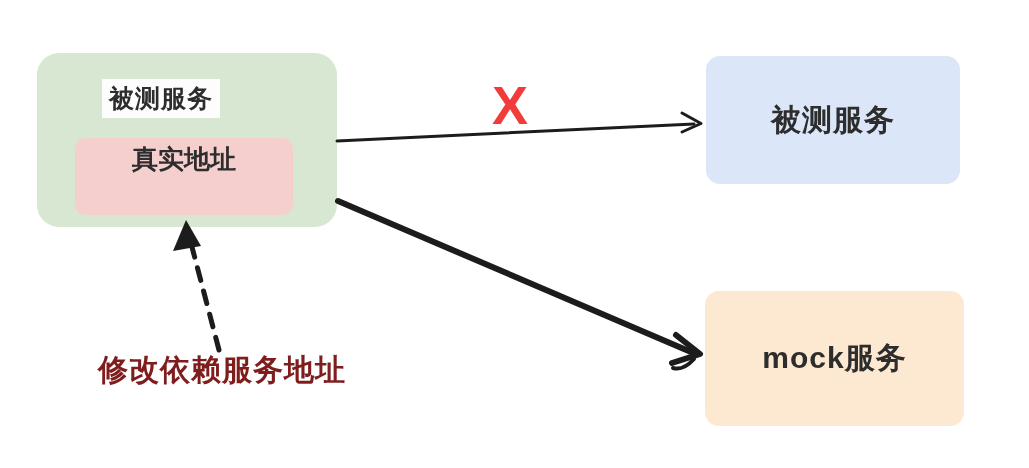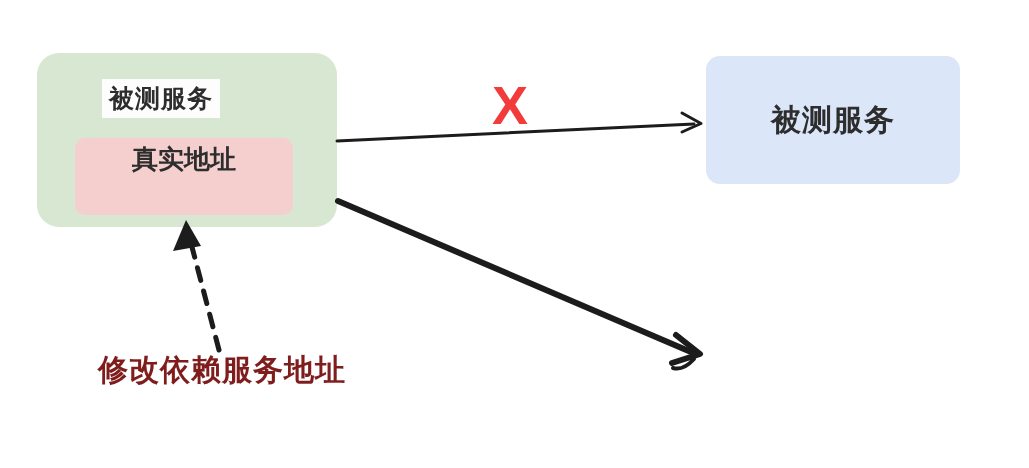--- a/index.html
+++ b/index.html
@@ -107,20 +107,23 @@
     <div class="sut-title">被测服务</div>
     <div class="address-box" style="background: rgb(245, 207, 206);">
       <div class="address-line">真实地址</div>
     </div>
   </div>
 
   <div class="node node-dep" style="background: rgb(219, 230, 248);">
     <span class="node-label">被测服务</span>
   </div>
 
+  <div class="node node-mock" style="background: rgb(253, 233, 209);">
+    <span class="node-label">mock服务</span>
+  </div>
 
   <svg class="arrows-overlay" viewBox="0 0 1029 468" xmlns="http://www.w3.org/2000/svg">
 
     <path d="M337,141 L694,124" fill="none" stroke-width="3" stroke-linecap="round" style="stroke: rgb(28, 28, 28);"></path>
     <path d="M682,113 L701,123.5 L682,132" fill="none" stroke-width="3" stroke-linecap="round" stroke-linejoin="round" style="stroke: rgb(28, 28, 28);"></path>
 
     <path d="M338,201 L691,352" fill="none" stroke-width="6" stroke-linecap="round" style="stroke: rgb(28, 28, 28);"></path>
     <path d="M676,335 L700,354 L672,363" fill="none" stroke-width="6" stroke-linecap="round" stroke-linejoin="round" style="stroke: rgb(28, 28, 28);"></path>
     <path d="M694,359 Q683,371 673,368" fill="none" stroke-width="4" stroke-linecap="round" style="stroke: rgb(28, 28, 28);"></path>
 

